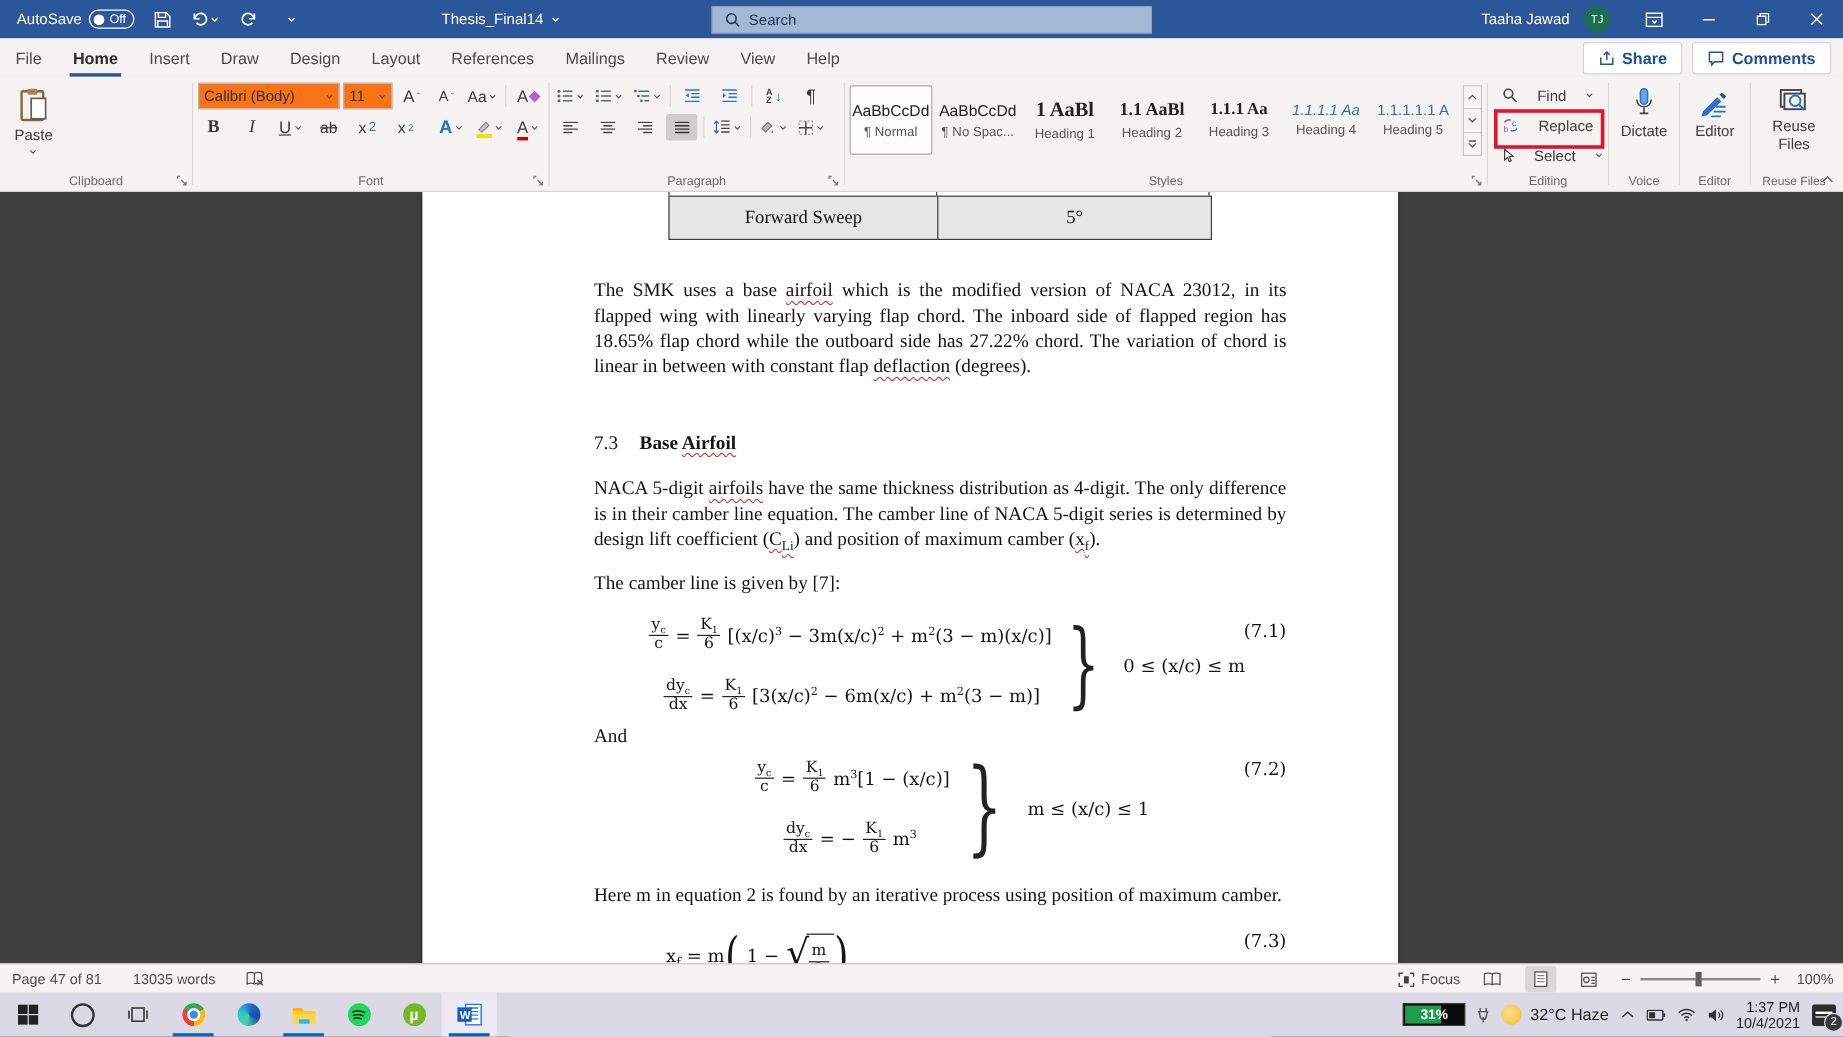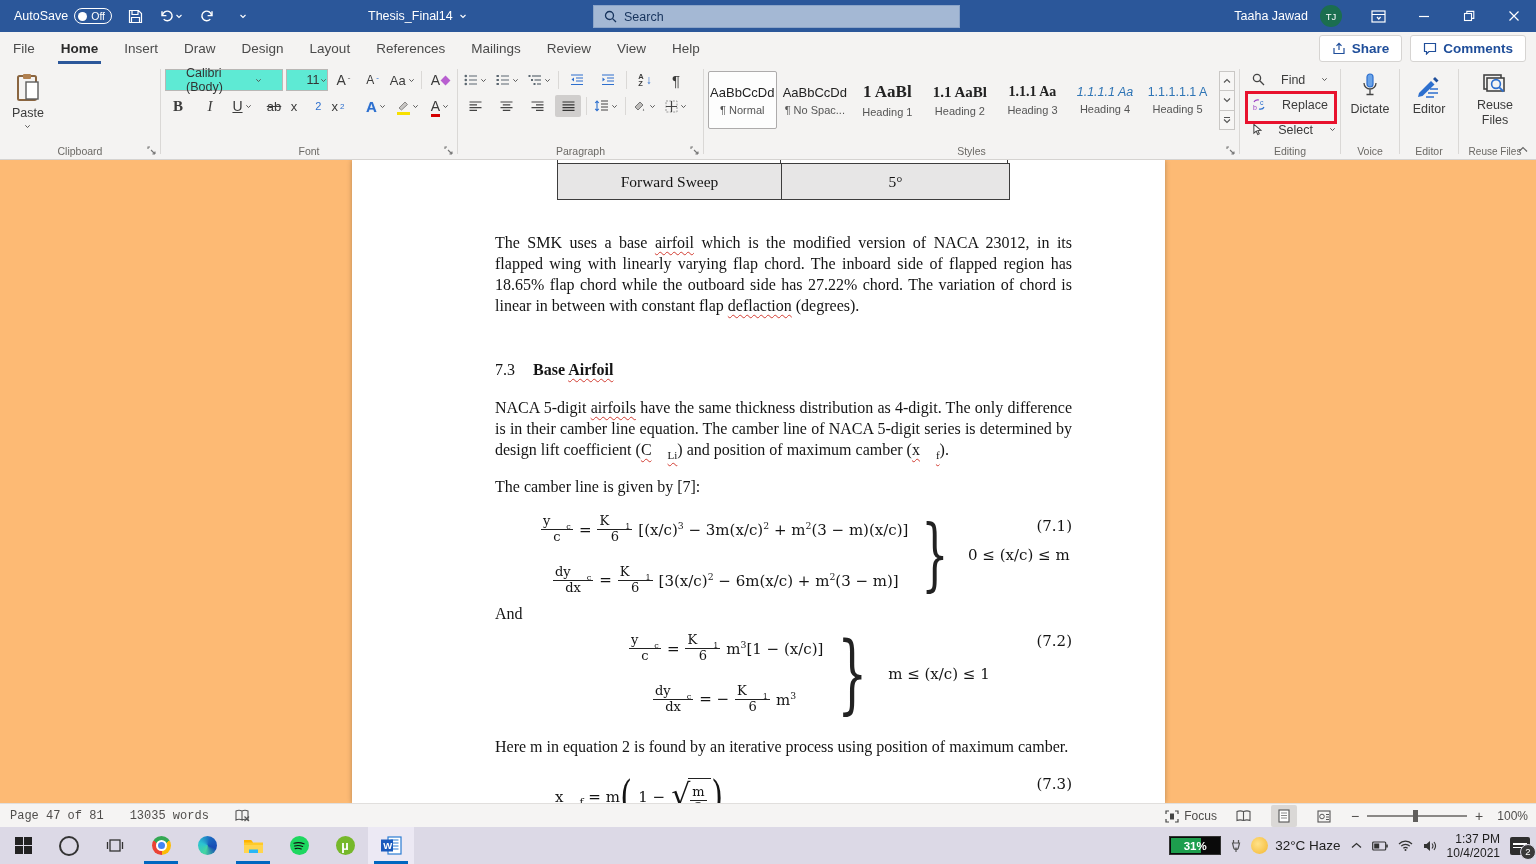--- a/index.html
+++ b/index.html
@@ -30,75 +30,75 @@
   .ribbon{position:absolute;left:0;top:64px;right:0;height:95px;background:#f4f3f2;border-bottom:1px solid #d5d3d1;display:flex;align-items:stretch;}
   .rgroup{position:relative;display:flex;flex-direction:column;padding:5px 4px 16px;box-sizing:border-box;}
   .glabel{position:absolute;bottom:2px;left:0;right:0;text-align:center;font-size:10.5px;color:#6b6965;}
   .gsep{width:1px;background:#dad8d6;margin:5px 0;}
   .launcher{position:absolute;bottom:3px;right:3px;}
   .rbtn{display:flex;align-items:center;justify-content:center;min-width:22px;height:22px;border-radius:2px;color:#3b3b3b;font-size:13px;gap:2px;padding:0 2px;}
   .chev{width:7px;height:7px;display:inline-block;flex:none;}
   .bigbtn{display:flex;flex-direction:column;align-items:center;justify-content:flex-start;gap:3px;padding:4px 8px;font-size:12.5px;color:#3b3b3b;}
   .smallrow{display:flex;align-items:center;gap:4px;height:24px;font-size:12.5px;color:#3b3b3b;}
   .gray{color:#a6a4a2;}
-  .selectbox{display:flex;align-items:center;justify-content:space-between;background:#5eead4;border:1px solid #b9b7b5;height:22px;font-size:12.5px;color:#333;padding:0 20px;box-sizing:border-box;}
+  .selectbox{display:flex;align-items:center;justify-content:space-between;background:#f97316;border:1px solid #b9b7b5;height:22px;font-size:12.5px;color:#333;padding:0 4px;box-sizing:border-box;}
   .fontrow{display:flex;align-items:center;gap:3px;margin-bottom:4px;}
   .mark-el{font-size:12.5px;font-weight:700;}
   .ubar{text-decoration:underline;}
   .ybar{box-shadow:0 3px 0 #f7e000;}
   .rbar{box-shadow:0 3px 0 #d40000;}
   .blueA{color:#2d6fce;font-weight:700;text-shadow:0 0 1px #9cc3f5;}
   .styles-strip{display:flex;gap:4px;align-items:stretch;height:58px;margin-top:2px;}
   .stylecell{width:70px;display:flex;flex-direction:column;align-items:center;justify-content:center;gap:4px;border:1px solid transparent;border-radius:2px;}
   .stylecell.sel{background:#fdfdfd;border-color:#adabab;}
   .ssample{font-size:13px;color:#222;white-space:nowrap;}
   .sname{font-size:11px;color:#555;white-space:nowrap;}
   .h-b{font-weight:700;font-family:"Liberation Serif",serif;}
   .h-blue{color:#2e74b5;}
   .h-it{font-style:italic;}
   .gallery-scroll{display:flex;flex-direction:column;width:17px;margin-left:3px;}
   .gsbtn{flex:1;border:1px solid #c9c7c5;background:#f7f6f5;display:flex;align-items:center;justify-content:center;margin-bottom:-1px;}
   .editrow{display:flex;align-items:center;gap:16px;height:21px;font-size:12.5px;color:#3b3b3b;position:relative;}
   .red-annot{position:absolute;left:-7px;top:-3px;width:86px;height:27px;border:3px solid #e8112d;pointer-events:none;z-index:5;}
   .collapse-chev{position:absolute;right:8px;bottom:6px;}
   
-  .docarea{position:absolute;left:0;top:160px;right:0;height:643px;background:#fdba74;overflow:hidden;}
+  .docarea{position:absolute;left:0;top:160px;right:0;height:643px;background:#404040;overflow:hidden;}
   .page{position:absolute;left:352px;top:0;width:813px;height:100%;background:#fff;box-shadow:0 0 5px rgba(0,0,0,.28);}
   .content{position:absolute;left:143px;top:0;width:577px;font-family:"Liberation Serif","DejaVu Serif",serif;color:#141414;font-size:16px;line-height:21px;}
   .wtable{margin-left:62px;width:453px;box-sizing:border-box;}
   .wtable .stub{display:flex;height:3px;}
   .wtable .stub div{box-sizing:border-box;}
   .trow{display:flex;background:#e7e6e6;border:1px solid #3d3d3d;box-sizing:border-box;}
   .tcell{height:35px;display:flex;align-items:center;justify-content:center;box-sizing:border-box;font-size:15.5px;}
   .tcell.c1{width:224px;border-right:1px solid #3d3d3d;}
   .tcell.c2{width:227px;}
   .para{text-align:justify;}
   .sq{text-decoration:underline;text-decoration-style:wavy;text-decoration-color:#d23c32;text-decoration-thickness:1px;text-underline-offset:3px;text-decoration-skip-ink:none;}
-  sub{font-size:11px;line-height:0;margin-left:16px;}
+  sub{font-size:11px;line-height:0;}
   .heading{font-weight:700;display:flex;}
   .heading .hnum{width:38px;font-weight:400;}
   
   .mathfont{font-family:"DejaVu Serif","Liberation Serif",serif;}
   .equation{position:relative;display:flex;align-items:center;font-size:15px;line-height:1.2;}
   .eq-lines{display:flex;flex-direction:column;gap:20px;}
   .eq-line{display:flex;align-items:center;gap:4px;white-space:nowrap;}
   .frac{display:inline-flex;flex-direction:column;align-items:center;font-size:13px;line-height:1.15;margin:0 2px;}
   .frac .fnum{border-bottom:1px solid #222;padding:0 2px;}
   .frac .fden{padding:0 2px;}
   .brace{font-family:"DejaVu Serif",serif;font-weight:400;transform:scaleX(.55);margin:0 0 0 2px;color:#222;}
   .cond{margin-left:8px;white-space:nowrap;}
   .eqnum{position:absolute;right:0;top:4px;font-size:15px;}
   .bp{font-size:42px;font-weight:400;transform:scaleX(.72);line-height:1;margin:0 -2px;}
   .sqrt{display:inline-flex;align-items:flex-start;margin-left:4px;}
   .rad{font-size:30px;line-height:1.05;transform:translateY(1px);}
   .radicand{border-top:1.3px solid #222;padding:3px 4px 0 2px;margin-left:-2px;}
   sup{font-size:62%;} .eq-line sub{font-size:62%;}
   
   .statusbar{position:absolute;left:0;top:803px;right:0;height:24px;background:#f5f4f3;border-top:1px solid #e1dfdd;display:flex;align-items:center;font-size:12px;color:#4f4d4b;}
-  .sb-left{display:flex;align-items:flex-end;gap:26px;padding-left:10px;font-family:Liberation Mono, monospace;}
+  .sb-left{display:flex;align-items:flex-end;gap:26px;padding-left:10px;}
   .sb-right{position:absolute;right:8px;display:flex;align-items:center;gap:14px;}
   .viewbtn{width:26px;height:22px;display:flex;align-items:center;justify-content:center;border-radius:2px;}
   .viewbtn.sel{background:#dad8d6;}
   .zoomtrack{width:100px;height:2px;background:#8a8886;position:relative;}
   .zoomthumb{position:absolute;left:46px;top:-5px;width:5px;height:12px;background:#605e5c;}
   
   .taskbar{position:absolute;left:0;top:827px;right:0;height:37px;background:#dcd9e6;display:flex;align-items:stretch;}
   .tkbtn{width:46px;display:flex;align-items:center;justify-content:center;position:relative;}
   .tkbtn.running::after{content:"";position:absolute;left:6px;right:6px;bottom:0;height:3px;background:#0067c0;}
   .tkbtn.activeapp{background:#ece9f4;}

